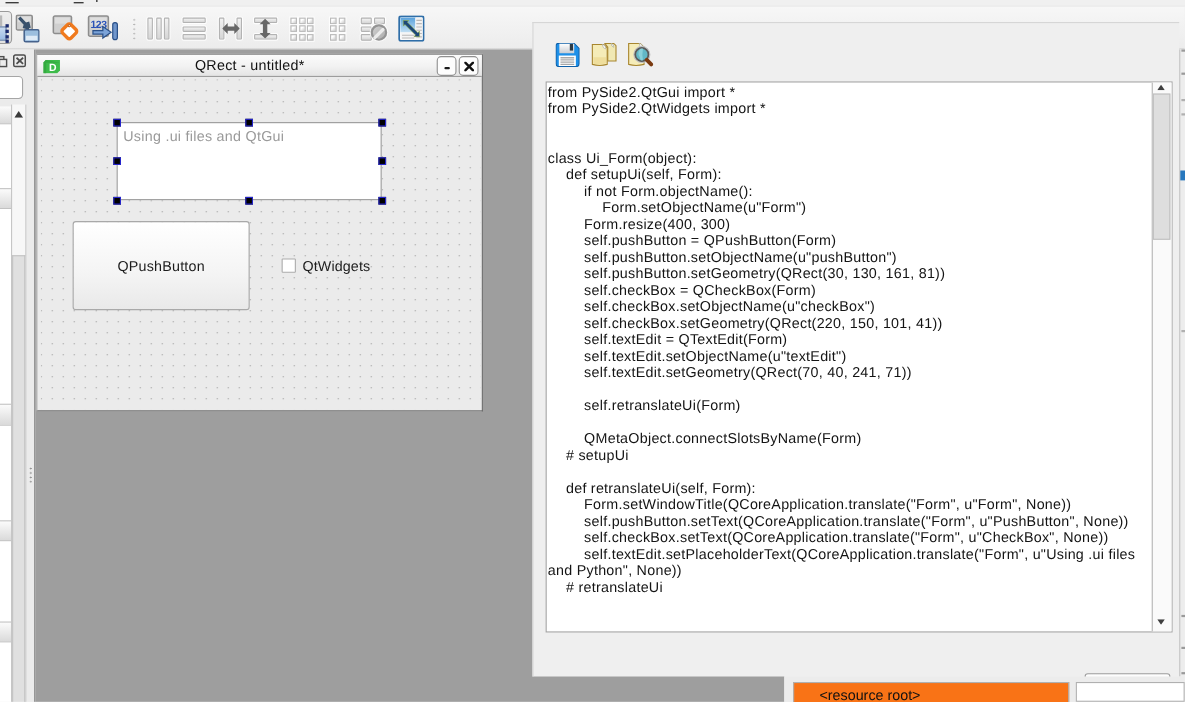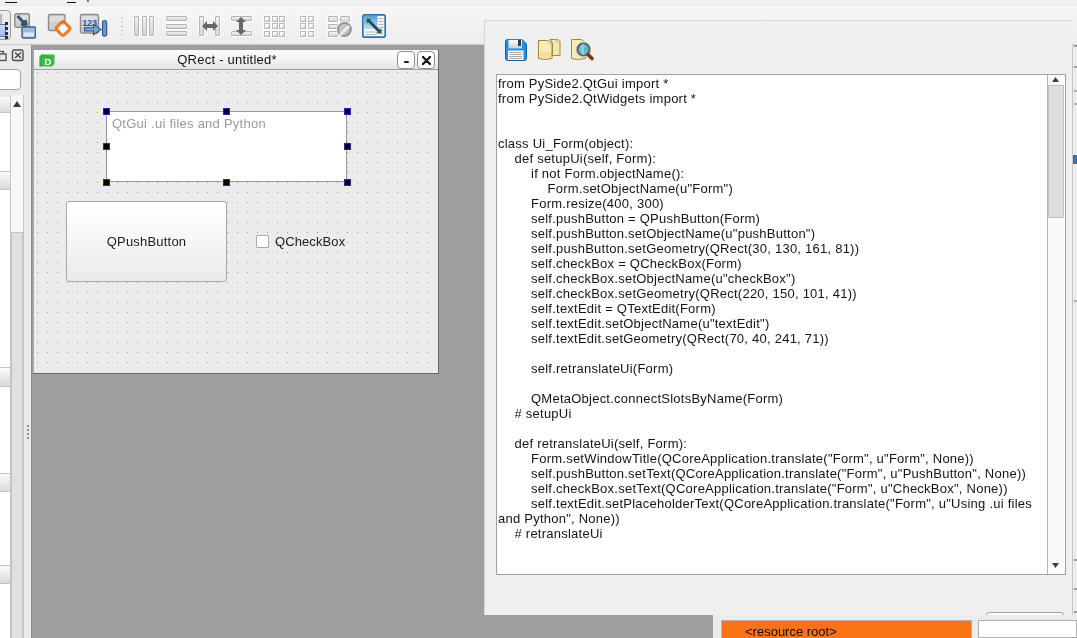--- a/index.html
+++ b/index.html
@@ -173,24 +173,24 @@
       <rect width="400" height="300" fill="url(#pd)"></rect>
     </svg>
 
 </div>
 
 <div class="abs" style="left:66px;top:201px;width:161px;height:81px;border:1px solid #a9a9a9;border-radius:3px;
   background:linear-gradient(180deg,#ffffff 0%,#f4f4f4 60%,#e9e9e9 100%);"></div>
 <div class="abs" style="left:66px;top:201px;width:161px;height:81px;line-height:81px;text-align:center;font-size:13px;letter-spacing:0.2px;color:#1c1c1c;">QPushButton</div>
 
 <div class="abs" style="left:256px;top:235px;width:13px;height:13px;background:#fff;border:1px solid #ababab;border-radius:1px;"></div>
-<div class="abs" style="left:275px;top:234px;font-size:13px;letter-spacing:0.1px;color:#1c1c1c;">QCheckBox</div>
+<div class="abs" style="left:275px;top:234px;font-size:13px;letter-spacing:0.1px;color:#1c1c1c;">QtWidgets</div>
 
 <div class="abs" style="left:106px;top:111px;width:241px;height:71px;background:#fff;border:1px solid #989898;"></div>
-<div class="abs" style="left:112px;top:116px;font-size:13px;letter-spacing:0.25px;color:#9a9a9a;">QtGui .ui files and Python</div>
+<div class="abs" style="left:112px;top:116px;font-size:13px;letter-spacing:0.25px;color:#9a9a9a;">Using .ui files and QtGui</div>
 
 <div id="handles"></div>
 
 <div class="abs" style="left:484px;top:20px;width:588px;height:595px;background:#efefef;border-left:1px solid #d6d6d6;border-top:1px solid #d6d6d6;">
 
   <svg class="abs" style="left:20px;top:18px;" width="22" height="22" viewBox="0 0 22 22">
     <defs>
       <linearGradient id="flab" x1="0" y1="0" x2="0" y2="1">
         <stop offset="0" stop-color="#ffffff"></stop>
           <stop offset="1" stop-color="#c8ccd2"></stop>

